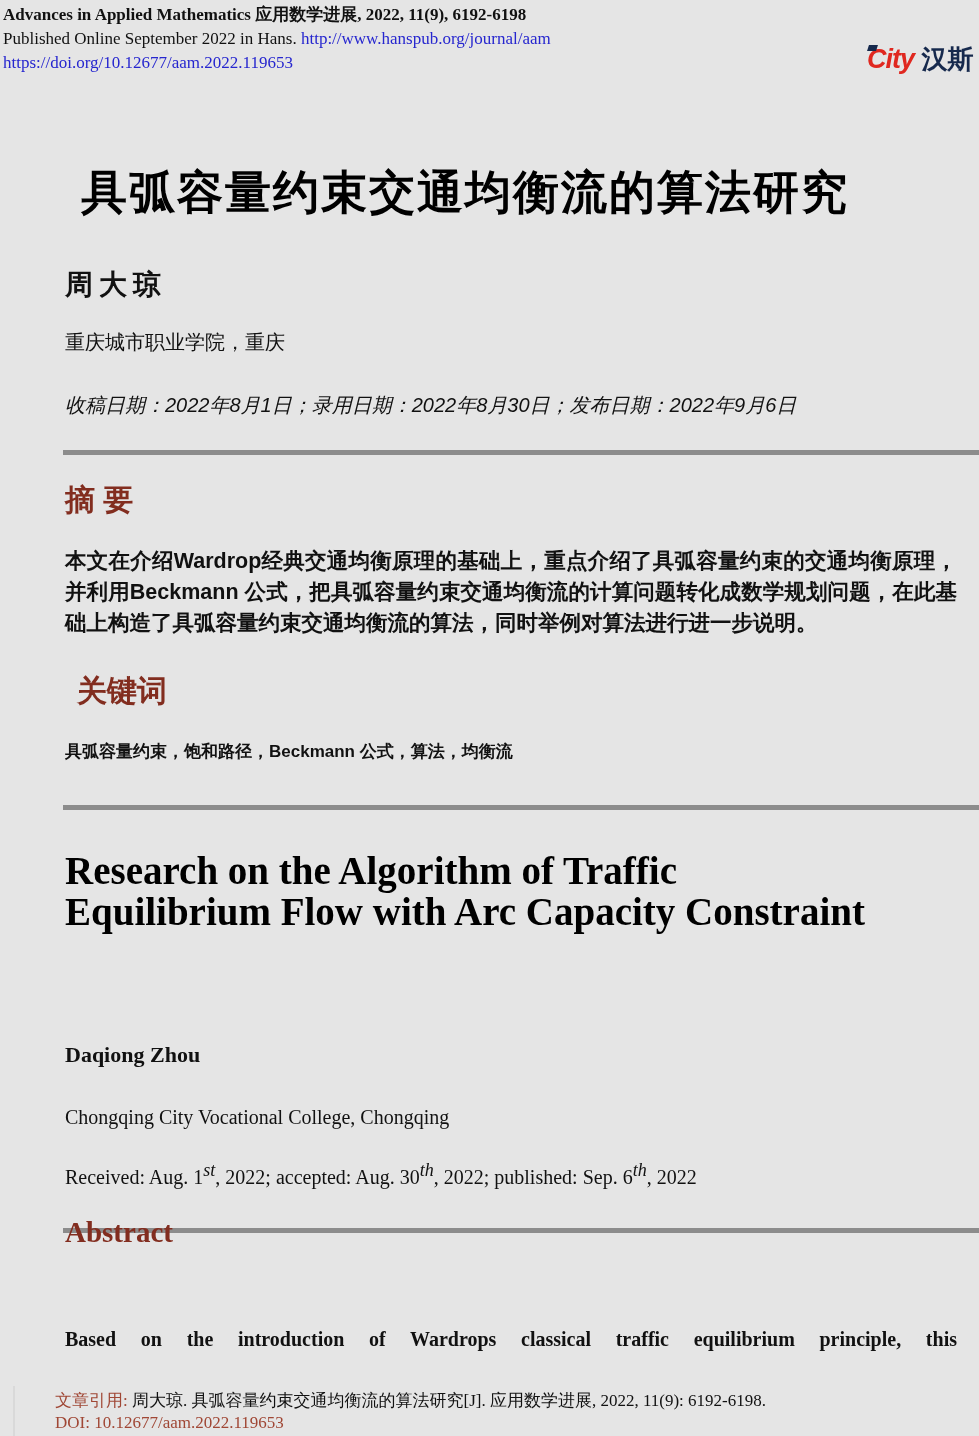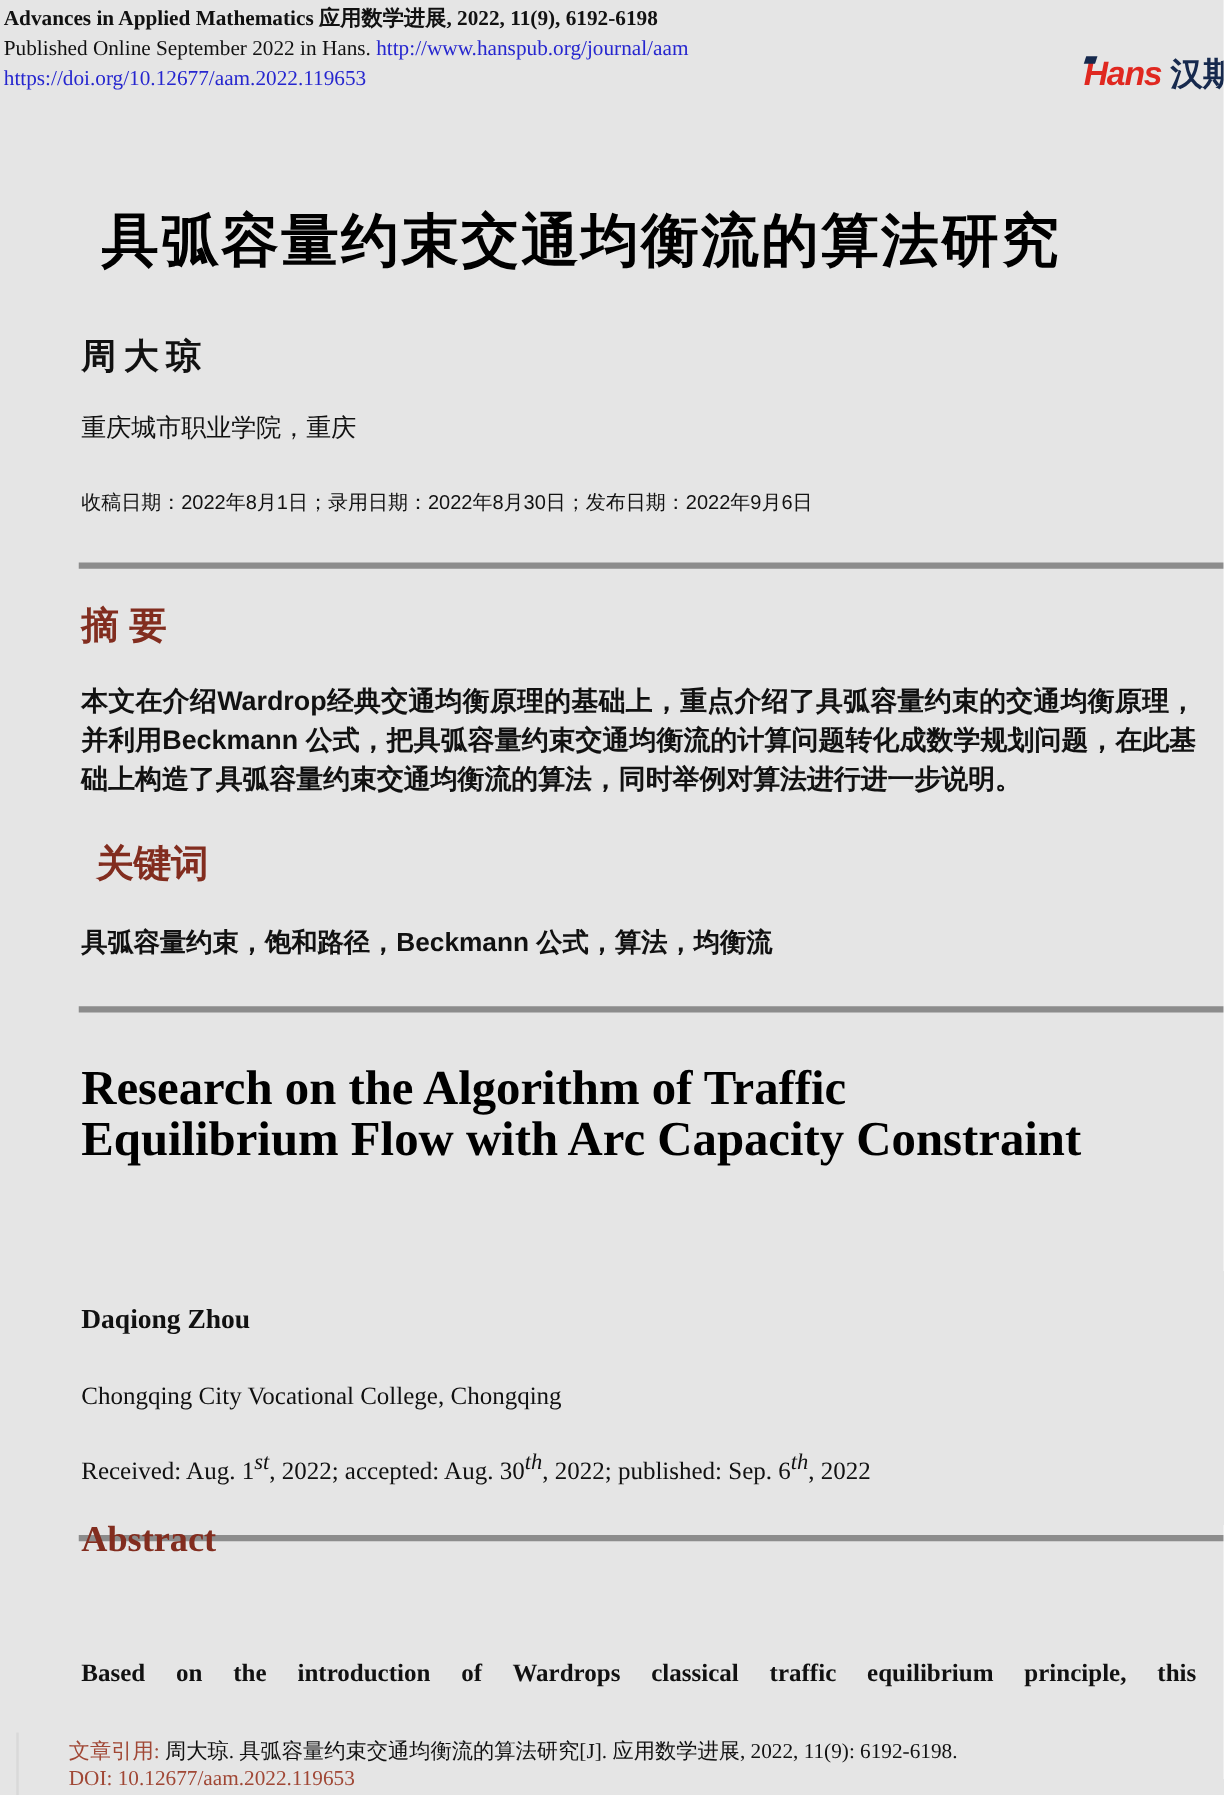--- a/index.html
+++ b/index.html
@@ -20,34 +20,34 @@
         font-family:"Liberation Sans","DejaVu Sans",sans-serif;}
   .logo-hans{color:#e02820;font-weight:bold;font-style:italic;font-size:27px;letter-spacing:-1px;}
   .logo-accent{position:absolute;left:1px;top:3px;width:9px;height:6px;background:#16294d;transform:skewX(-18deg);}
   .logo-cn{color:#16294d;font-weight:bold;font-size:26px;margin-left:3px;}
   
   .zh{font-family:"Liberation Sans","DejaVu Sans",sans-serif;}
   .title-zh{position:absolute;left:65px;top:146px;margin:16px;
             font-size:46px;font-weight:600;letter-spacing:2px;color:#000;}
   .author-zh{position:absolute;left:65px;top:266px;font-size:28px;font-weight:bold;letter-spacing:6px;}
   .affil-zh{position:absolute;left:65px;top:329px;font-size:20px;}
-  .dates-zh{position:absolute;left:65px;top:392px;font-size:16px;}
+  .dates-zh{position:absolute;left:65px;top:392px;font-size:20px;font-style:italic;}
   
   .rule{position:absolute;left:63px;right:0;height:5px;background:#8c8c8c;}
   .rule-1{top:450px;}
   .rule-2{top:805px;}
   .rule-3{top:1228px;}
   
   .h-zh{position:absolute;left:65px;margin:0;font-size:30px;font-weight:600;color:#822d1f;}
   .abs-zh-h{top:480px;}
   .abs-zh-body{position:absolute;left:65px;top:546px;width:892px;margin:0;
                font-size:21.5px;line-height:31px;font-weight:bold;text-align:justify;}
   .kw-h{top:671px;margin-left:12px;}
   .kw-body{position:absolute;left:65px;top:740px;width:892px;margin:0;
-           font-size:21px;font-weight:bold;}
+           font-size:17px;font-weight:bold;}
   
   .title-en{position:absolute;left:65px;top:850px;width:822px;margin:0;
             font-size:39px;line-height:41px;font-weight:bold;color:#000;}
   .author-en{position:absolute;left:65px;top:1042px;font-size:22px;font-weight:bold;}
   .affil-en{position:absolute;left:65px;top:1106px;font-size:20px;}
   .received-en{position:absolute;left:65px;top:1166px;font-size:20px;}
   .sup{font-size:18px;vertical-align:super;font-style:italic;line-height:0;text-align:center;}
   .h-en{position:absolute;left:65px;top:1216px;margin:0;
         font-size:29px;font-weight:bold;color:#822d1f;}
   .abs-en-body{position:absolute;left:65px;top:1328px;width:892px;margin:0;
@@ -68,21 +68,21 @@
     <div class="hdr-line2">
       <span>Published Online September 2022 in Hans. </span><a class="link">http://www.hanspub.org/journal/aam</a>
     </div>
     <div class="hdr-line3">
       <a class="link">https://doi.org/10.12677/aam.2022.119653</a>
     </div>
   </header>
 
   <div class="logo">
     <span class="logo-accent"></span>
-    <span class="logo-hans">Hans</span>
+    <span class="logo-hans">City</span>
     <span class="logo-cn">汉斯</span>
   </div>
 
   <h1 class="title-zh zh">具弧容量约束交通均衡流的算法研究</h1>
   <div class="author-zh zh">周大琼</div>
   <div class="affil-zh zh">重庆城市职业学院，重庆</div>
   <div class="dates-zh zh">收稿日期：2022年8月1日；录用日期：2022年8月30日；发布日期：2022年9月6日</div>
 
   <div class="rule rule-1"></div>
 

